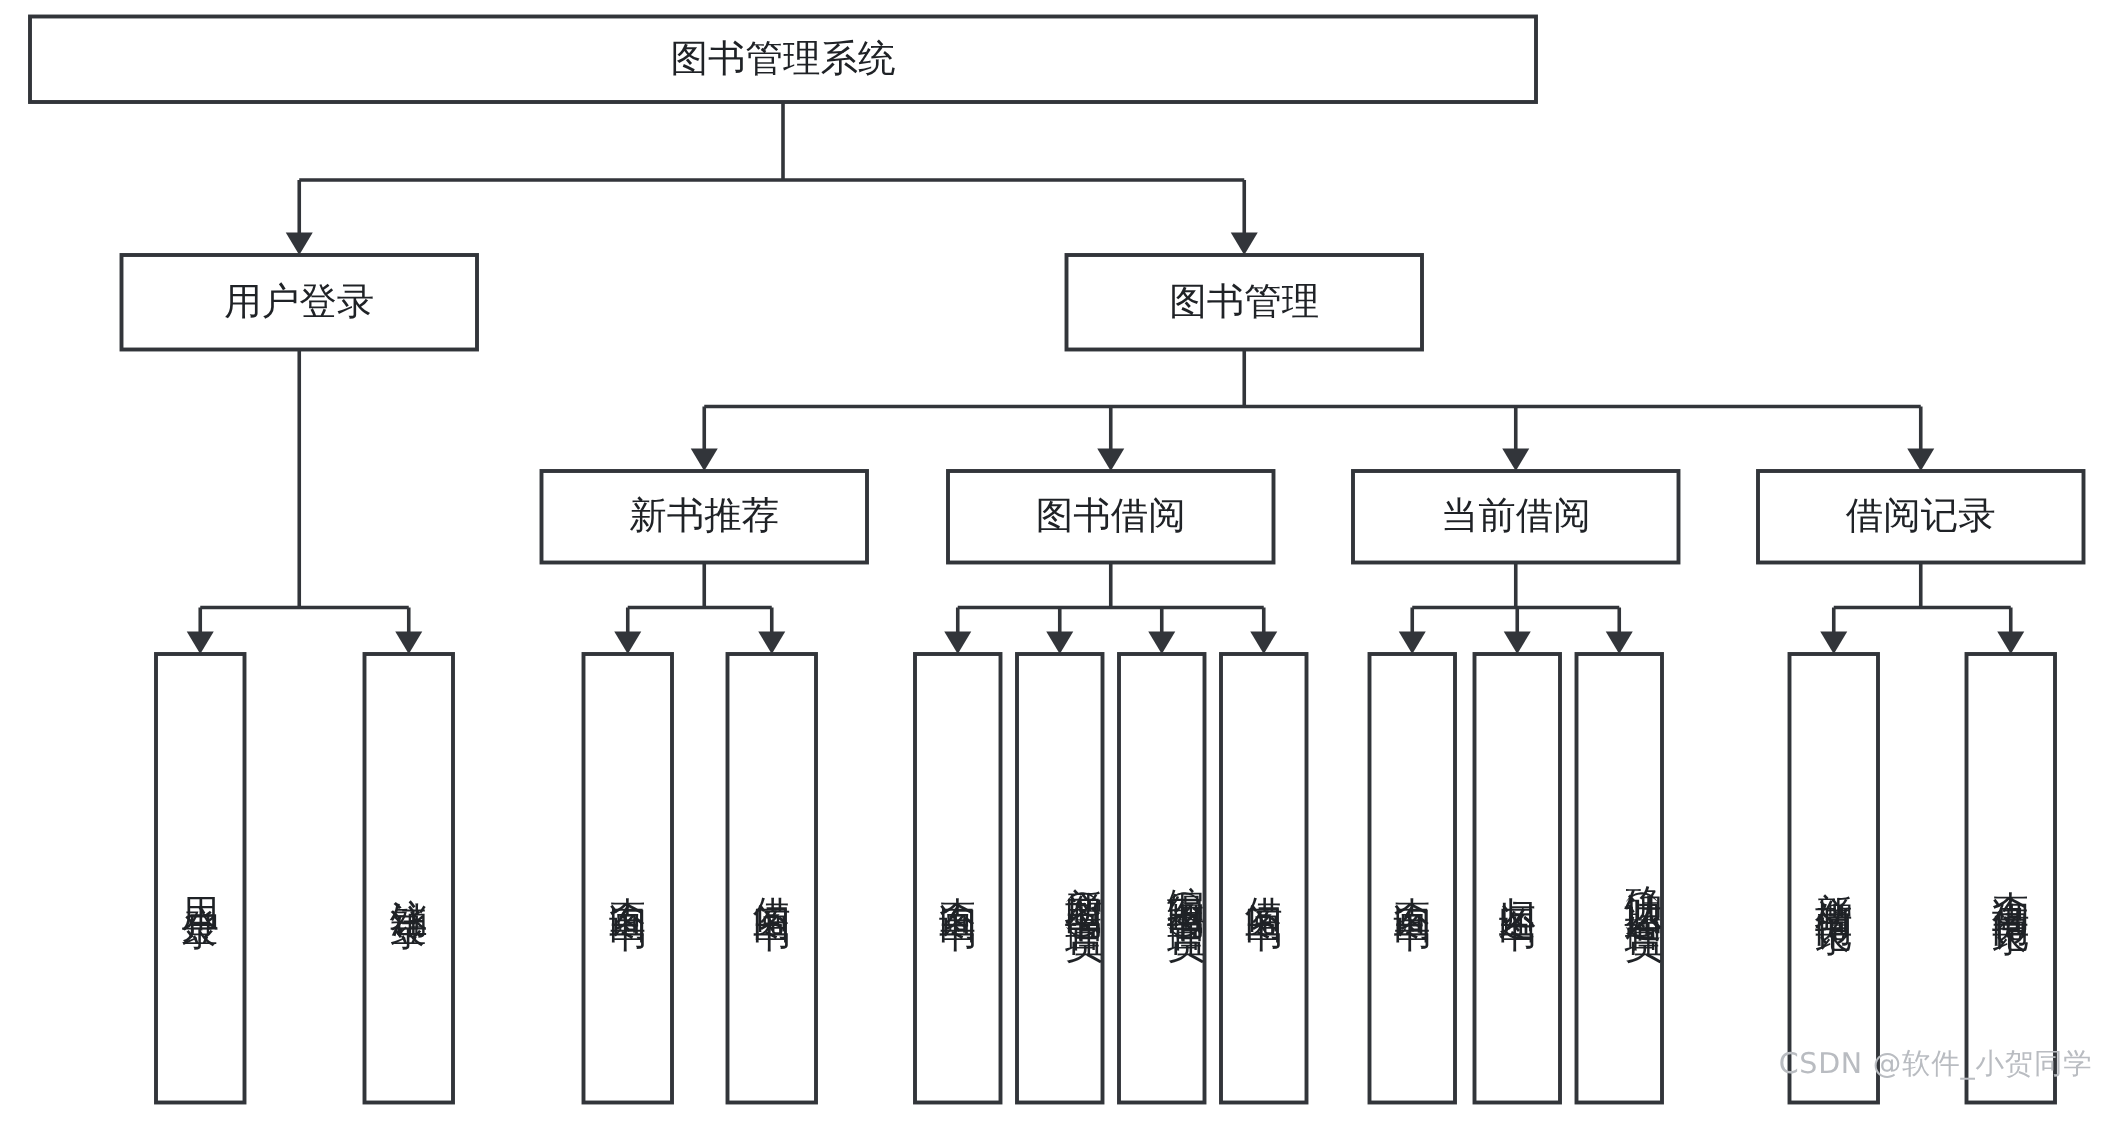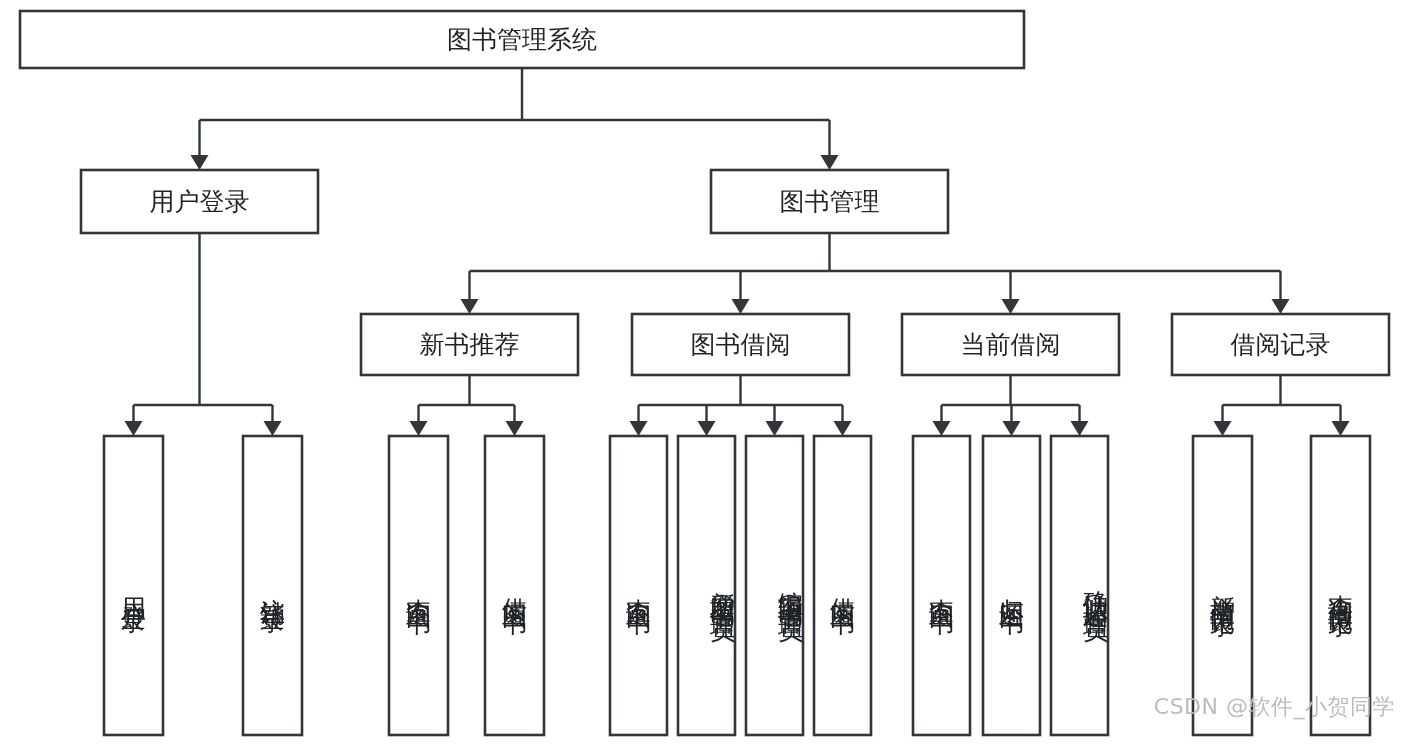--- a/index.html
+++ b/index.html
@@ -59,21 +59,21 @@
     color: #1f2226;
     letter-spacing: 4px;
     white-space: nowrap;
     pointer-events: none;
   }
   .watermark {
     position: absolute;
     right: 10px;
     bottom: 6px;
     font-family: "DejaVu Sans", "Liberation Sans", sans-serif;
-    font-size: 22px;
+    font-size: 19px;
     color: #b9bcc1;
     letter-spacing: 0.5px;
     white-space: nowrap;
   }
 </style>
 </head>
 <body>
 
 <div id="diagram-root">
 

